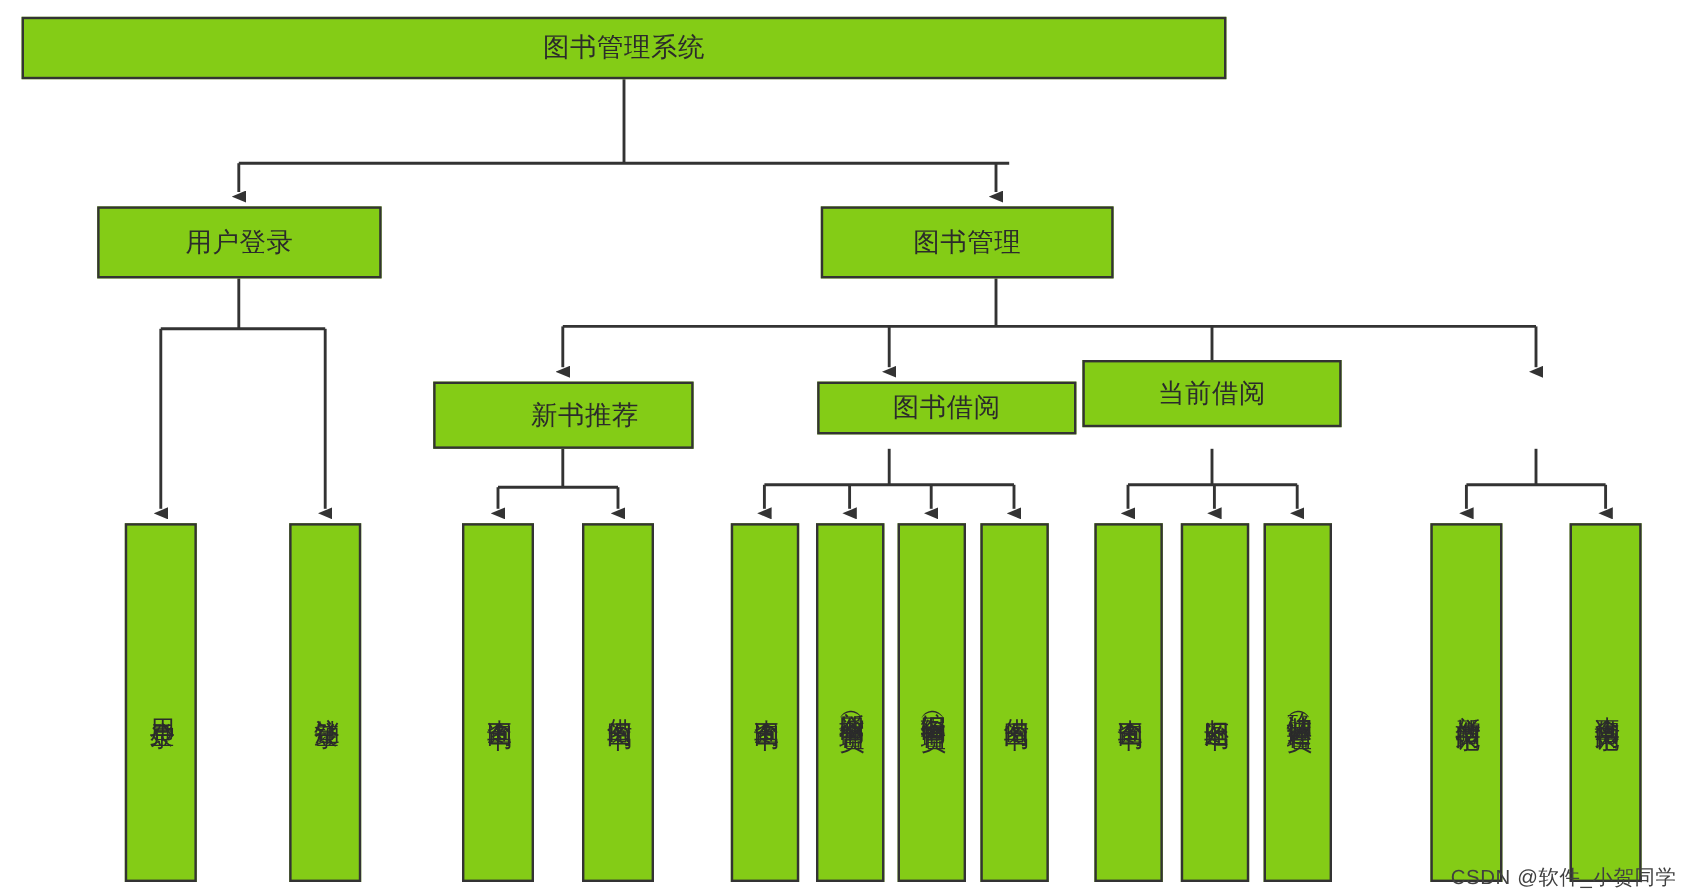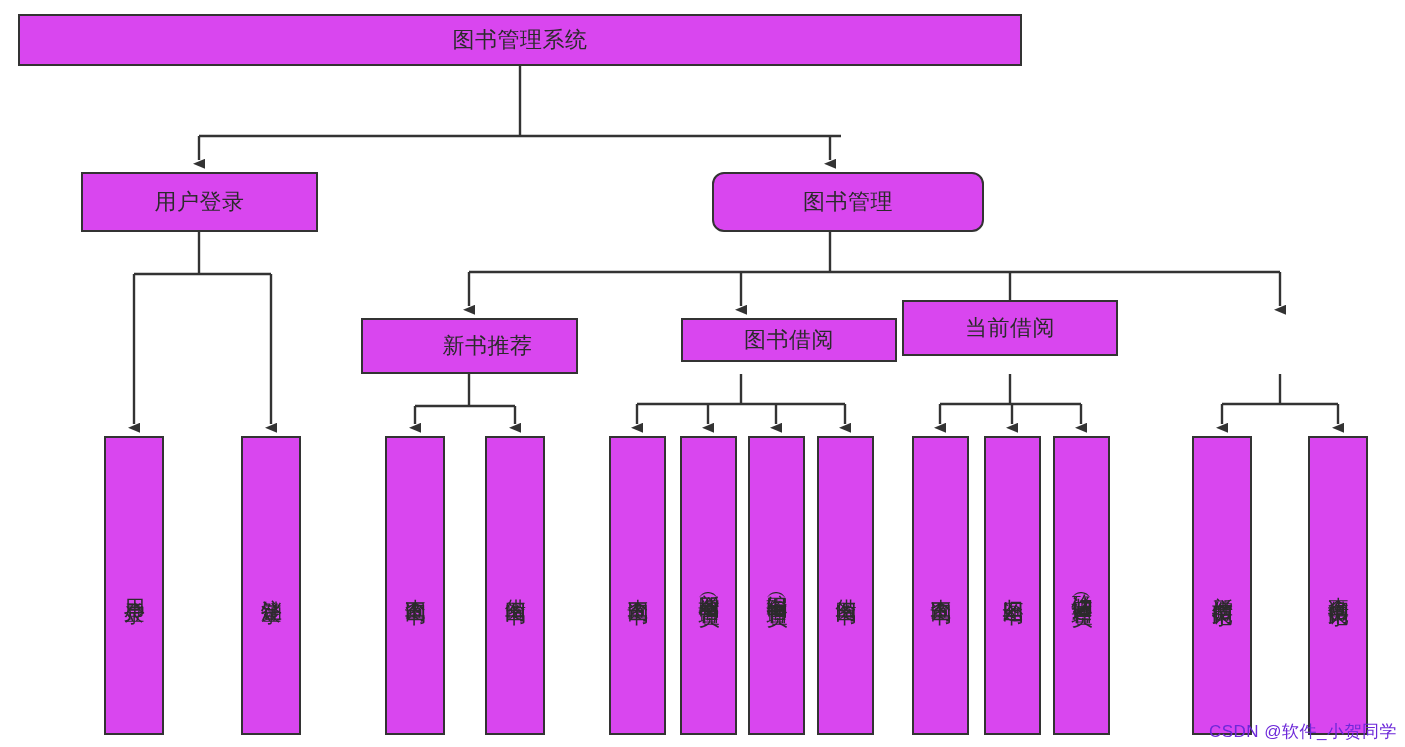--- a/index.html
+++ b/index.html
@@ -22,21 +22,21 @@
     position: absolute;
     left: 0;
     top: 0;
     width: 1405px;
     height: 747px;
     pointer-events: none;
   }
   .node {
     position: absolute;
     box-sizing: border-box;
-    background: #d946ef;
+    background: #84cc16;
     border: 2px solid #333333;
     display: flex;
     align-items: center;
     justify-content: center;
     color: #2b2b2b;
   }
   .node .node-label {
     display: block;
     text-align: center;
     line-height: 1.22;
@@ -57,21 +57,21 @@
     font-size: 21px;
     line-height: 1.18;
     letter-spacing: 2px;
     white-space: pre;
   }
   #watermark {
     position: absolute;
     right: 8px;
     bottom: 4px;
     font-size: 17px;
-    color: #6d28d9;
+    color: #404040;
     letter-spacing: 0.5px;
     user-select: none;
     white-space: nowrap;
   }
 </style>
 </head>
 <body>
 
 <div id="diagram-root">
 
@@ -127,21 +127,21 @@
   </svg>
 
   <div class="node horiz" style="left:18px; top:14px; width:1004px; height:52px;">
     <span class="node-label">图书管理系统</span>
   </div>
 
   <div class="node horiz" style="left:81px; top:172px; width:237px; height:60px;">
     <span class="node-label">用户登录</span>
   </div>
 
-  <div class="node horiz" style="left:712px; top:172px; width:272px; height:60px;border-radius:12px;">
+  <div class="node horiz" style="left:684px; top:172px; width:244px; height:60px;">
     <span class="node-label">图书管理</span>
   </div>
 
   <div class="node horiz" style="left:361px; top:318px; width:217px; height:56px;padding-left:36px;">
     <span class="node-label">新书推荐</span>
   </div>
 
   <div class="node horiz" style="left:633px; top:318px; width:216px; height:44px;margin-left:48px;">
     <span class="node-label">图书借阅</span>
   </div>

